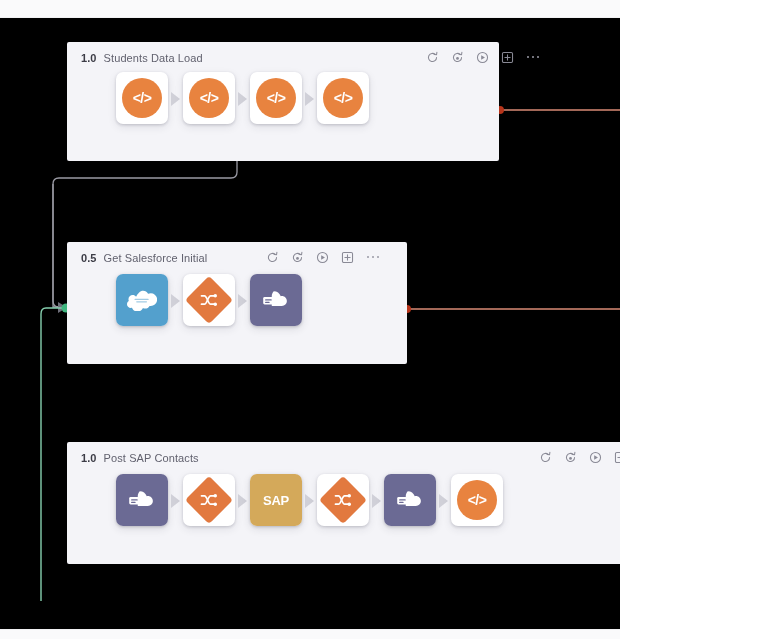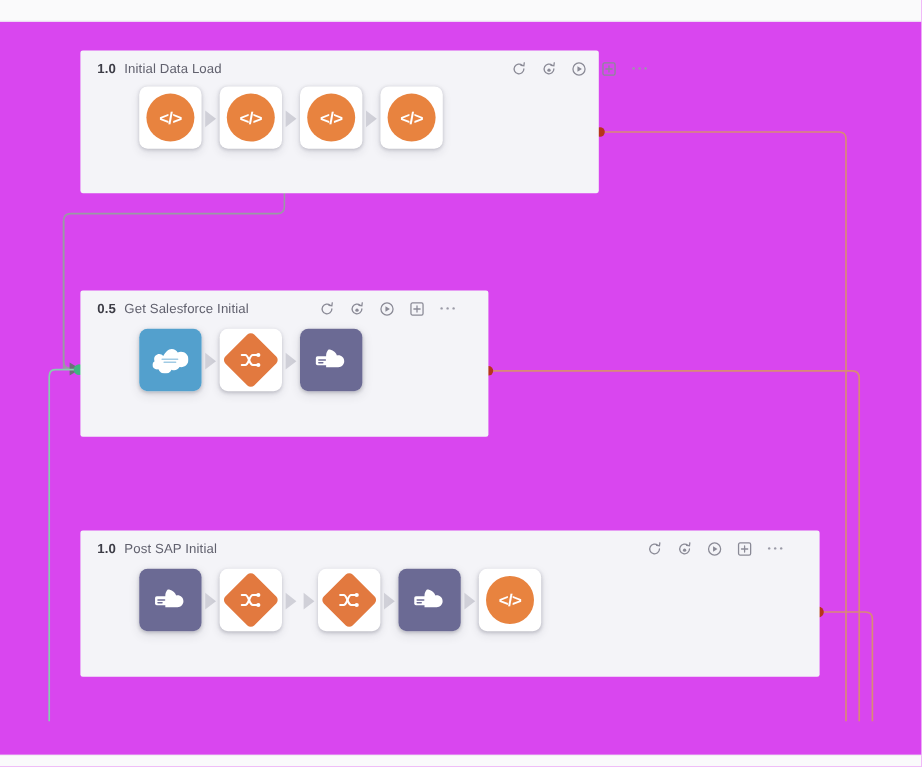--- a/index.html
+++ b/index.html
@@ -6,22 +6,22 @@
   * { box-sizing: border-box; }
   html, body {
     margin: 0; padding: 0;
     width: 768px; height: 639px;
     background: #ffffff;
     font-family: "Liberation Sans", sans-serif;
     overflow: hidden;
   }
   #canvas {
     position: relative;
-    width: 768px; height: 639px;
-    background: #d946ef;
+    width: 620px; height: 639px;
+    background: #000000;
     overflow: hidden;
   }
 
   
   .chrome-top {
     position: absolute; left: 0; top: 0;
     width: 768px; height: 18px;
     background: #fafafb;
     border-bottom: 1px solid #f1f1f3;
   }
@@ -198,21 +198,21 @@
     <circle class="dot-red" cx="500" cy="110" r="4"></circle>
     <circle class="dot-gray" cx="237" cy="154" r="4"></circle>
     <circle class="dot-red" cx="407" cy="309" r="4"></circle>
     <circle class="dot-green" cx="66" cy="308" r="4.5"></circle>
     <circle class="dot-red" cx="682" cy="510" r="4.5"></circle>
   </svg>
 
   <div class="stage" style="left:67px; top:42px; width:432px; height:119px;">
     <div class="stage-header">
       <span class="stage-num">1.0</span>
-      <span class="stage-title">Initial Data Load</span>
+      <span class="stage-title">Students Data Load</span>
     </div>
     <div class="stage-tools" style="left:358px;">
       <span class="tool">
         <svg width="13" height="13" viewBox="0 0 16 16" fill="none" stroke="currentColor" stroke-width="1.3" stroke-linecap="round">
           <path d="M13 8a5 5 0 1 1-1.6-3.7"></path>
             <path d="M13.4 1.6 L13 4.6 L10 4.3"></path>
         </svg>
       </span>
       <span class="tool">
         <svg width="13" height="13" viewBox="0 0 16 16" fill="none" stroke="currentColor" stroke-width="1.3" stroke-linecap="round">
@@ -348,21 +348,21 @@
             </svg>
           </div>
         </div>
       </div>
     </div>
   </div>
 
   <div class="stage" style="left:67px; top:442px; width:616px; height:122px;">
     <div class="stage-header">
       <span class="stage-num">1.0</span>
-      <span class="stage-title">Post SAP Initial</span>
+      <span class="stage-title">Post SAP Contacts</span>
     </div>
     <div class="stage-tools" style="left:471px;">
       <span class="tool">
         <svg width="13" height="13" viewBox="0 0 16 16" fill="none" stroke="currentColor" stroke-width="1.3" stroke-linecap="round">
           <path d="M13 8a5 5 0 1 1-1.6-3.7"></path>
             <path d="M13.4 1.6 L13 4.6 L10 4.3"></path>
         </svg>
       </span>
       <span class="tool">
         <svg width="13" height="13" viewBox="0 0 16 16" fill="none" stroke="currentColor" stroke-width="1.3" stroke-linecap="round">
@@ -410,20 +410,25 @@
               <path d="M3 7 h3.5 c3.5 0 4 10 7.5 10 H18"></path>
               <path d="M3 17 h3.5 c3.5 0 4 -10 7.5 -10 H18"></path>
               <circle cx="19.5" cy="7" r="2.1" fill="#ffffff" stroke="none"></circle>
               <circle cx="19.5" cy="17" r="2.1" fill="#ffffff" stroke="none"></circle>
             </svg>
           </div>
         </div>
         <span class="node-arrow"></span>
       </div>
       <div class="node-wrap">
+        <div class="node tinted">
+          <div class="shape-square-full" style="background:#d4a95a;">
+            <span class="glyph-sap">SAP</span>
+          </div>
+        </div>
         <span class="node-arrow"></span>
       </div>
       <div class="node-wrap">
         <div class="node">
           <div class="shape-diamond" style="background:#e2793f;">
             <svg class="glyph-svg" width="20" height="20" viewBox="0 0 24 24" fill="none" stroke="#ffffff" stroke-width="2.1" stroke-linecap="round">
               <path d="M3 7 h3.5 c3.5 0 4 10 7.5 10 H18"></path>
               <path d="M3 17 h3.5 c3.5 0 4 -10 7.5 -10 H18"></path>
               <circle cx="19.5" cy="7" r="2.1" fill="#ffffff" stroke="none"></circle>
               <circle cx="19.5" cy="17" r="2.1" fill="#ffffff" stroke="none"></circle>

